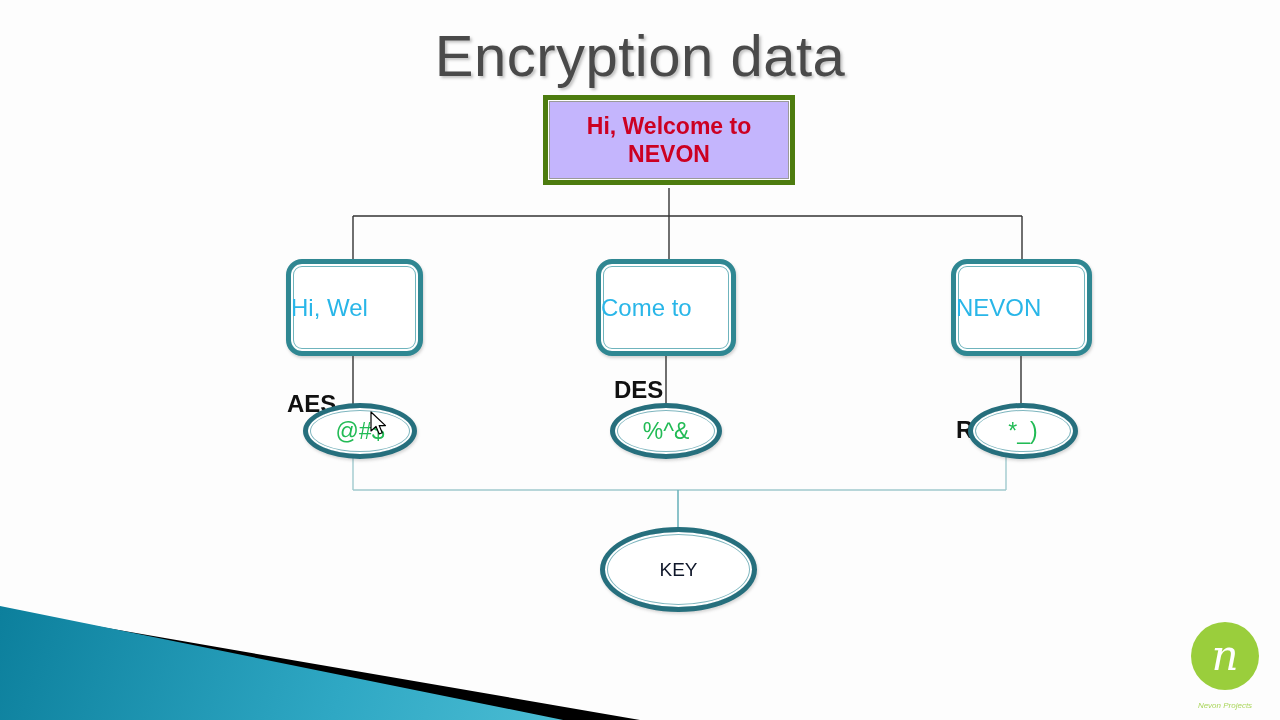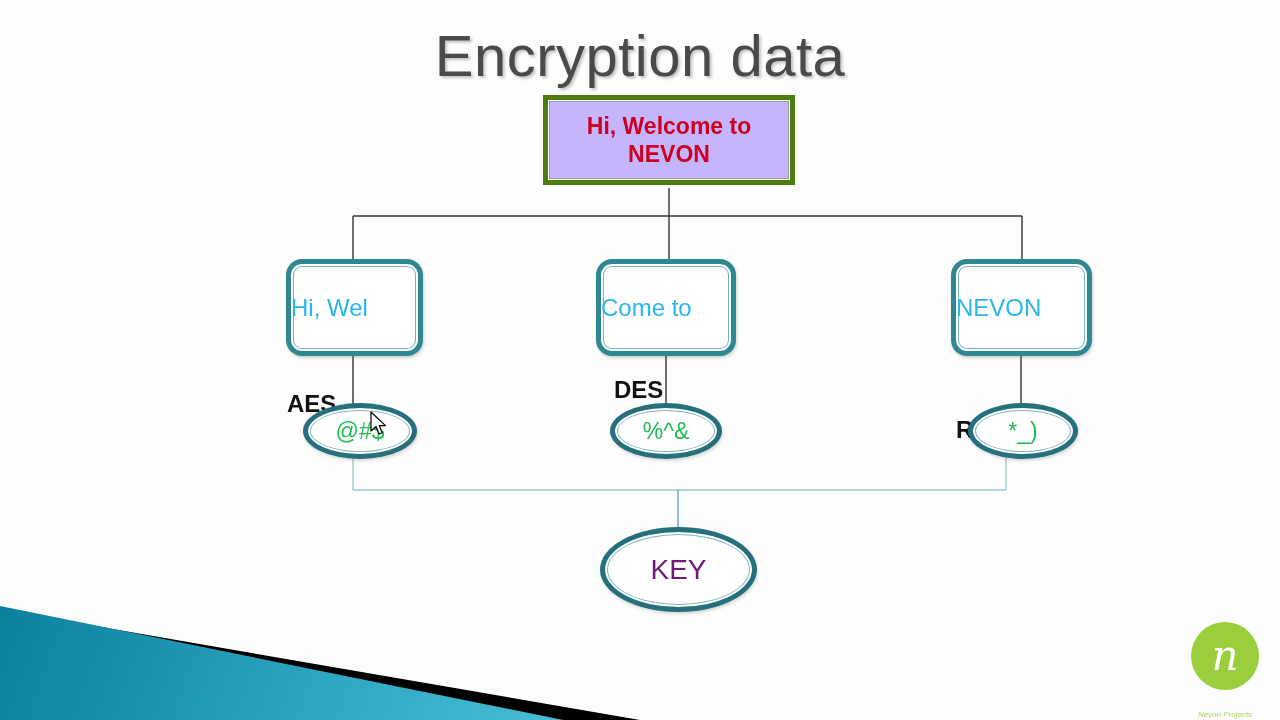--- a/index.html
+++ b/index.html
@@ -104,22 +104,22 @@
     align-items: center;
     justify-content: center;
   }
   .ellipse .label {
     color: #22bb55;
     font-size: 23px;
     font-weight: normal;
     white-space: nowrap;
   }
   .ellipse.key .label {
-    color: #701a75;
-    font-size: 28px;
+    color: #0f172a;
+    font-size: 19px;
   }
 
   
   #wedge-black {
     position: absolute;
     left: 0;
     top: 600px;
     width: 640px;
     height: 120px;
     background: #000000;
@@ -159,21 +159,21 @@
     display: flex;
     align-items: center;
     justify-content: center;
     color: #ffffff;
     font-family: "DejaVu Serif", serif;
     font-size: 42px;
     font-style: italic;
     line-height: 1;
   }
   #logo-caption {
-    margin-top: 20px;
+    margin-top: 11px;
     font-size: 8px;
     color: #9ace3c;
     font-style: italic;
     white-space: nowrap;
     opacity: 0.85;
   }
 
   
   #mouse-cursor {
     position: absolute;

